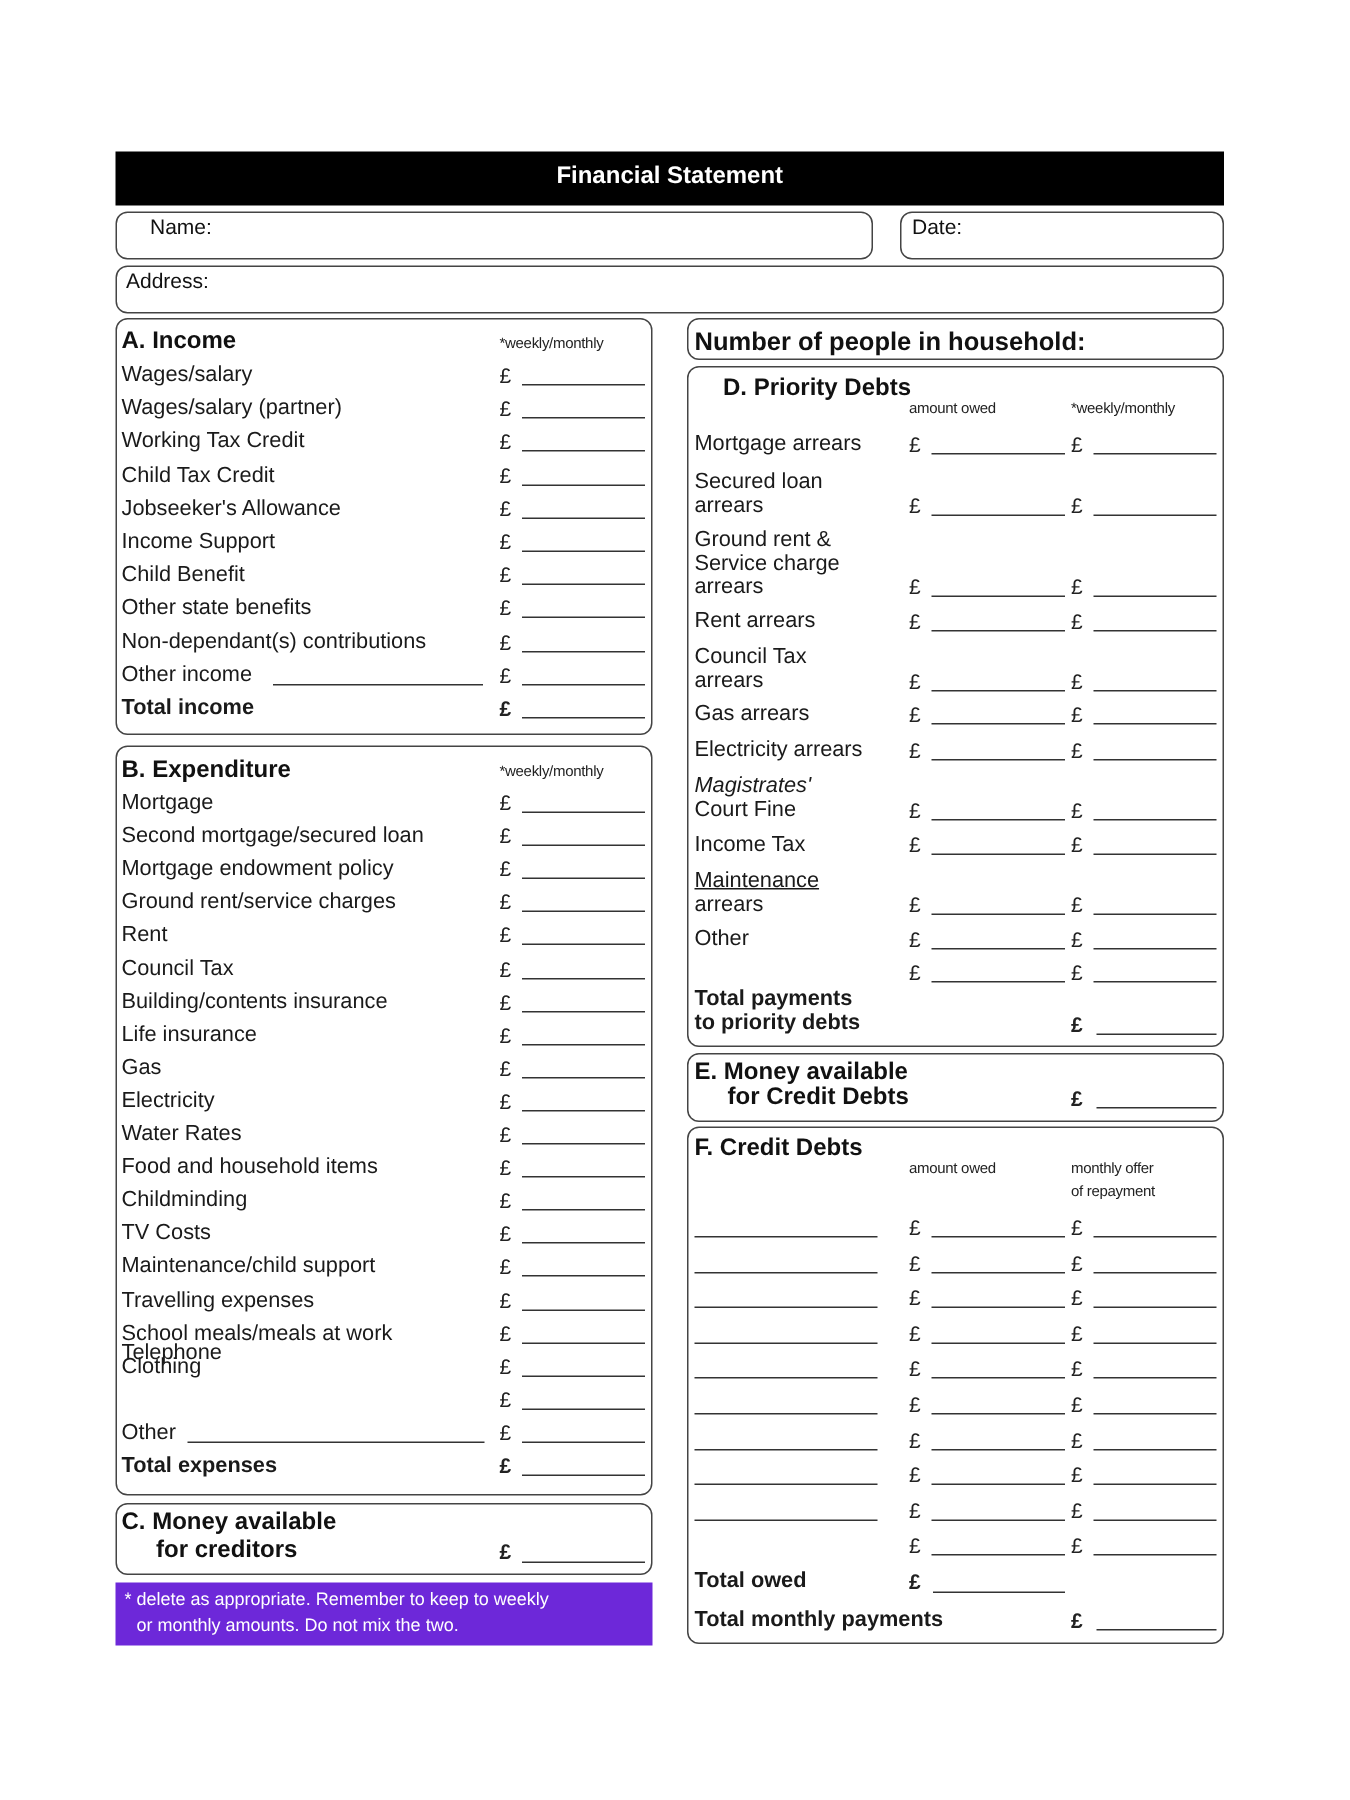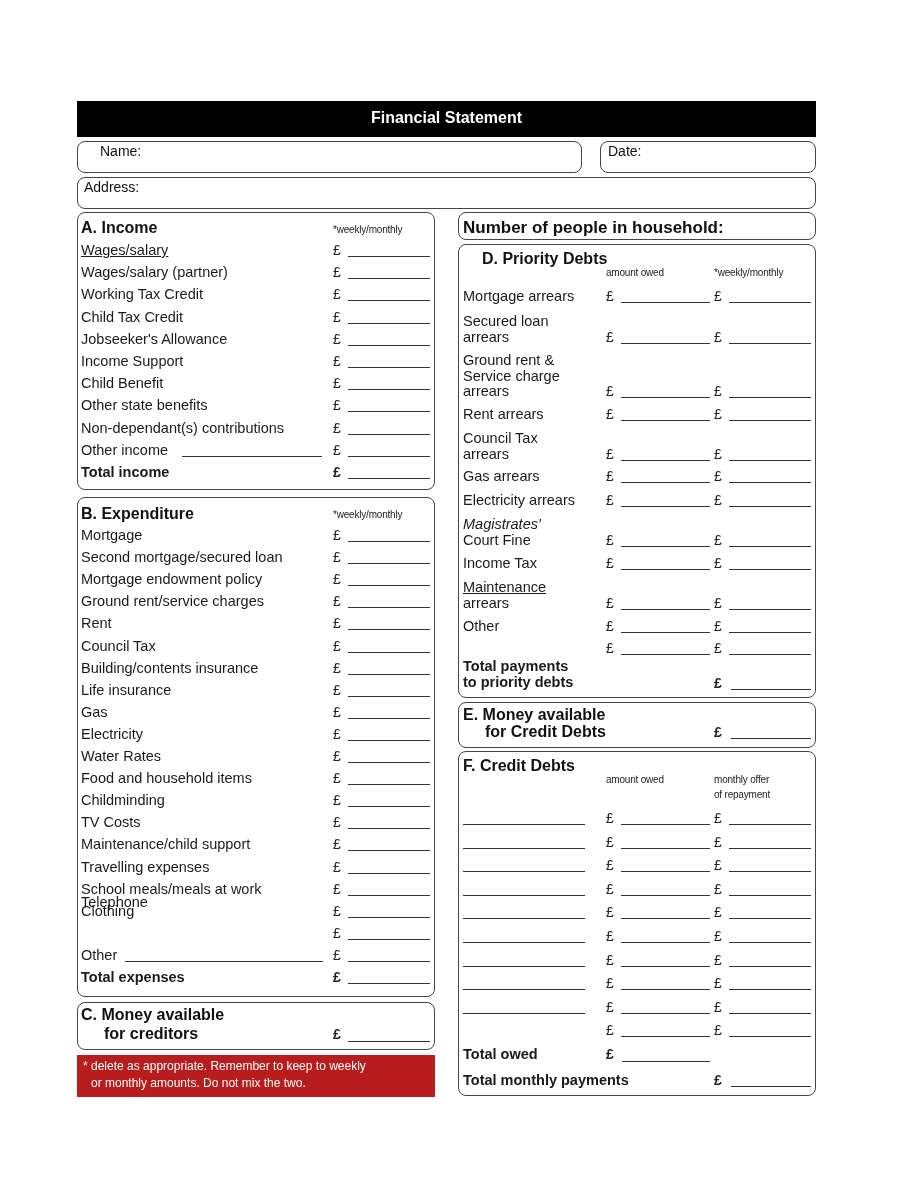--- a/index.html
+++ b/index.html
@@ -9,21 +9,21 @@
   .titlebar { left: 77px; top: 101px; width: 739px; height: 36px; background: #000; color: #fff;
     font-weight: bold; font-size: 16px; text-align: center; line-height: 34px; }
   .box { position: absolute; border: 1.3px solid #444; border-radius: 8px; background: #fff; }
   .lbl { position: absolute; font-size: 14.5px; white-space: nowrap; color: #1a1a1a; }
   .hdr { position: absolute; font-size: 16px; font-weight: bold; white-space: nowrap; }
   .b { font-weight: bold; }
   .colhead { position: absolute; font-size: 10px; color: #222; white-space: nowrap; letter-spacing: -0.2px; }
   .pound { position: absolute; font-size: 14px; color: #222; }
   .line { position: absolute; height: 0; border-bottom: 1px solid #333; }
   .field-label { position: absolute; font-size: 14px; white-space: nowrap; }
-  .note { left: 77px; top: 1055px; width: 358px; height: 42px; background: #b91c1c; color: #fff;
+  .note { left: 77px; top: 1055px; width: 358px; height: 42px; background: #6d28d9; color: #fff;
     font-size: 12px; line-height: 17px; padding: 3px 6px 0 6px; }
 </style>
 </head>
 <body>
 
 <div id="page">
 
   <div class="abs titlebar">Financial Statement</div>
 
   <div class="box" style="left:77px;top:141px;width:505px;height:32px;"></div>
@@ -32,21 +32,21 @@
   <div class="box" style="left:600px;top:141px;width:216px;height:32px;"></div>
   <div class="field-label" style="left:608px;top:143px;">Date:</div>
 
   <div class="box" style="left:77px;top:177px;width:739px;height:32px;"></div>
   <div class="field-label" style="left:84px;top:179px;">Address:</div>
 
   <div class="box" style="left:77px;top:212px;width:358px;height:278px;"></div>
   <div class="hdr" style="left:81px;top:219px;">A. Income</div>
   <div class="colhead" style="left:333px;top:224px;">*weekly/monthly</div>
   <div id="income-rows">
-      <div class="lbl" style="left:81px;top:242px;text-decoration:underline;">Wages/salary</div>
+      <div class="lbl" style="left:81px;top:242px;">Wages/salary</div>
       <div class="pound" style="left:333px;top:242px;">£</div>
       <div class="line" style="left:348px;top:256px;width:82px;"></div>
       <div class="lbl" style="left:81px;top:264px;">Wages/salary (partner)</div>
       <div class="pound" style="left:333px;top:264px;">£</div>
       <div class="line" style="left:348px;top:278px;width:82px;"></div>
       <div class="lbl" style="left:81px;top:286px;">Working Tax Credit</div>
       <div class="pound" style="left:333px;top:286px;">£</div>
       <div class="line" style="left:348px;top:300px;width:82px;"></div>
       <div class="lbl" style="left:81px;top:309px;">Child Tax Credit</div>
       <div class="pound" style="left:333px;top:309px;">£</div>

